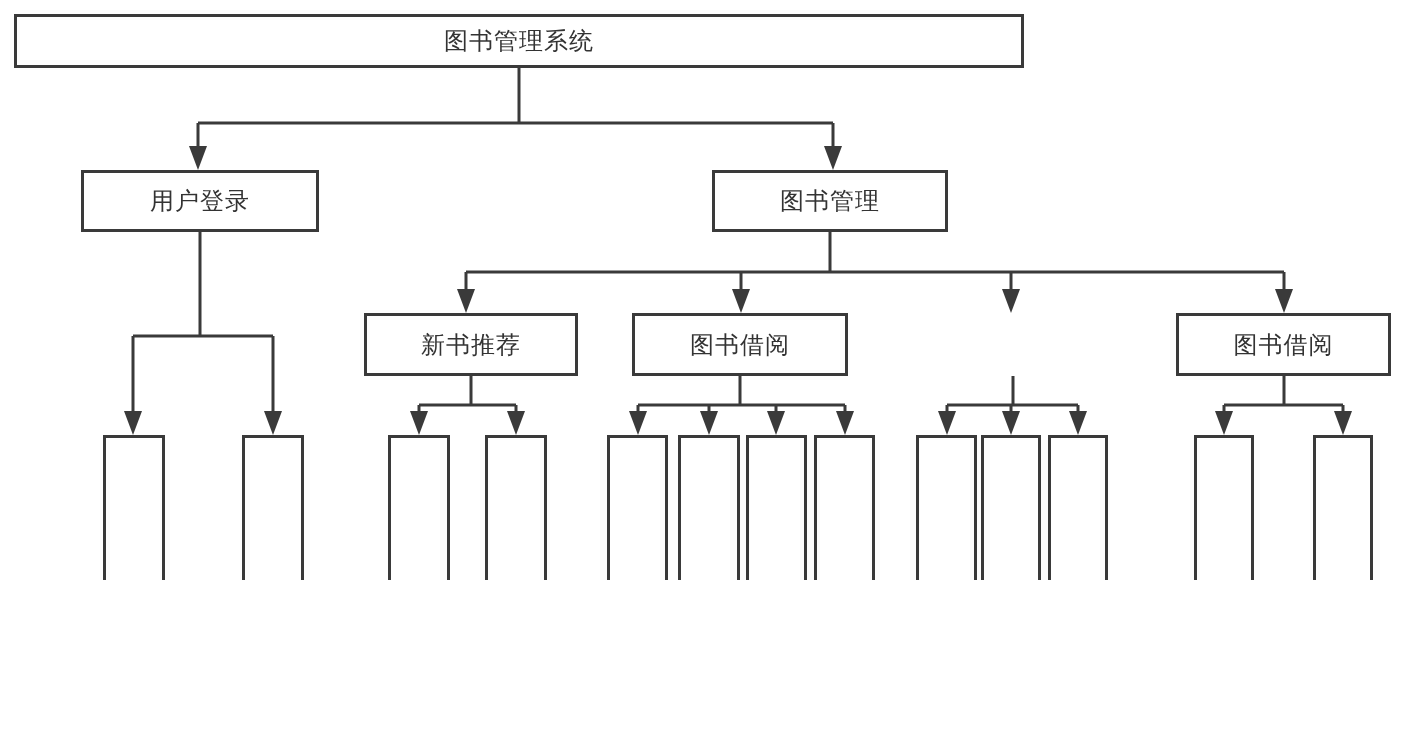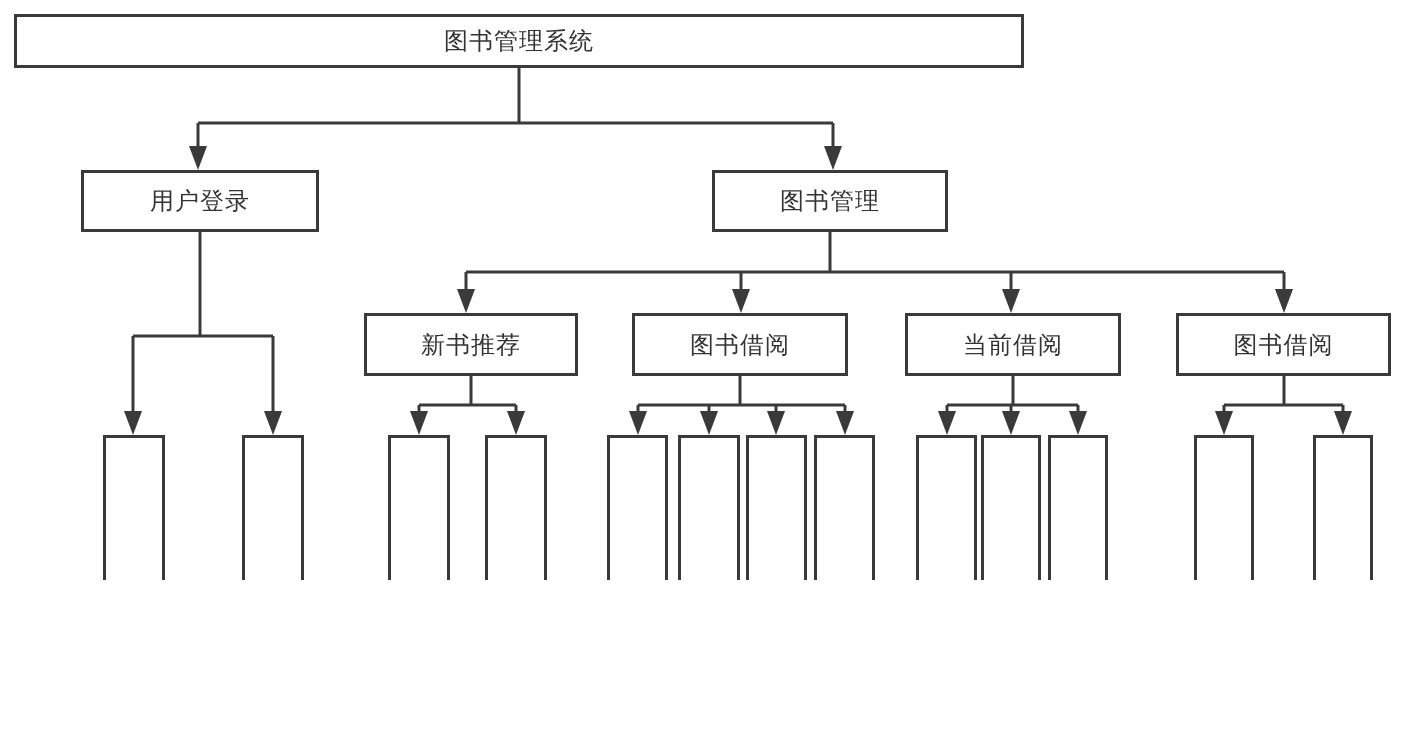--- a/index.html
+++ b/index.html
@@ -131,23 +131,20 @@
   <div class="node header" style="left:364px;top:313px;width:214px;height:63px;">
     <span>新书推荐</span>
   </div>
 
   <div class="node header" style="left:712px;top:170px;width:236px;height:62px;">
     <span>图书管理</span>
   </div>
   <div class="node header" style="left:632px;top:313px;width:216px;height:63px;">
     <span>图书借阅</span>
   </div>
-  <div class="node header" style="left:905px;top:313px;width:216px;height:63px;">
-    <span>当前借阅</span>
-  </div>
   <div class="node header" style="left:1176px;top:313px;width:215px;height:63px;">
     <span>图书借阅</span>
   </div>
 
   <div class="node leaf" style="left:103px;width:62px;">
     <span class="vtext">用户登录</span>
   </div>
   <div class="node leaf" style="left:242px;width:62px;">
     <span class="vtext">注销登录</span>
   </div>

